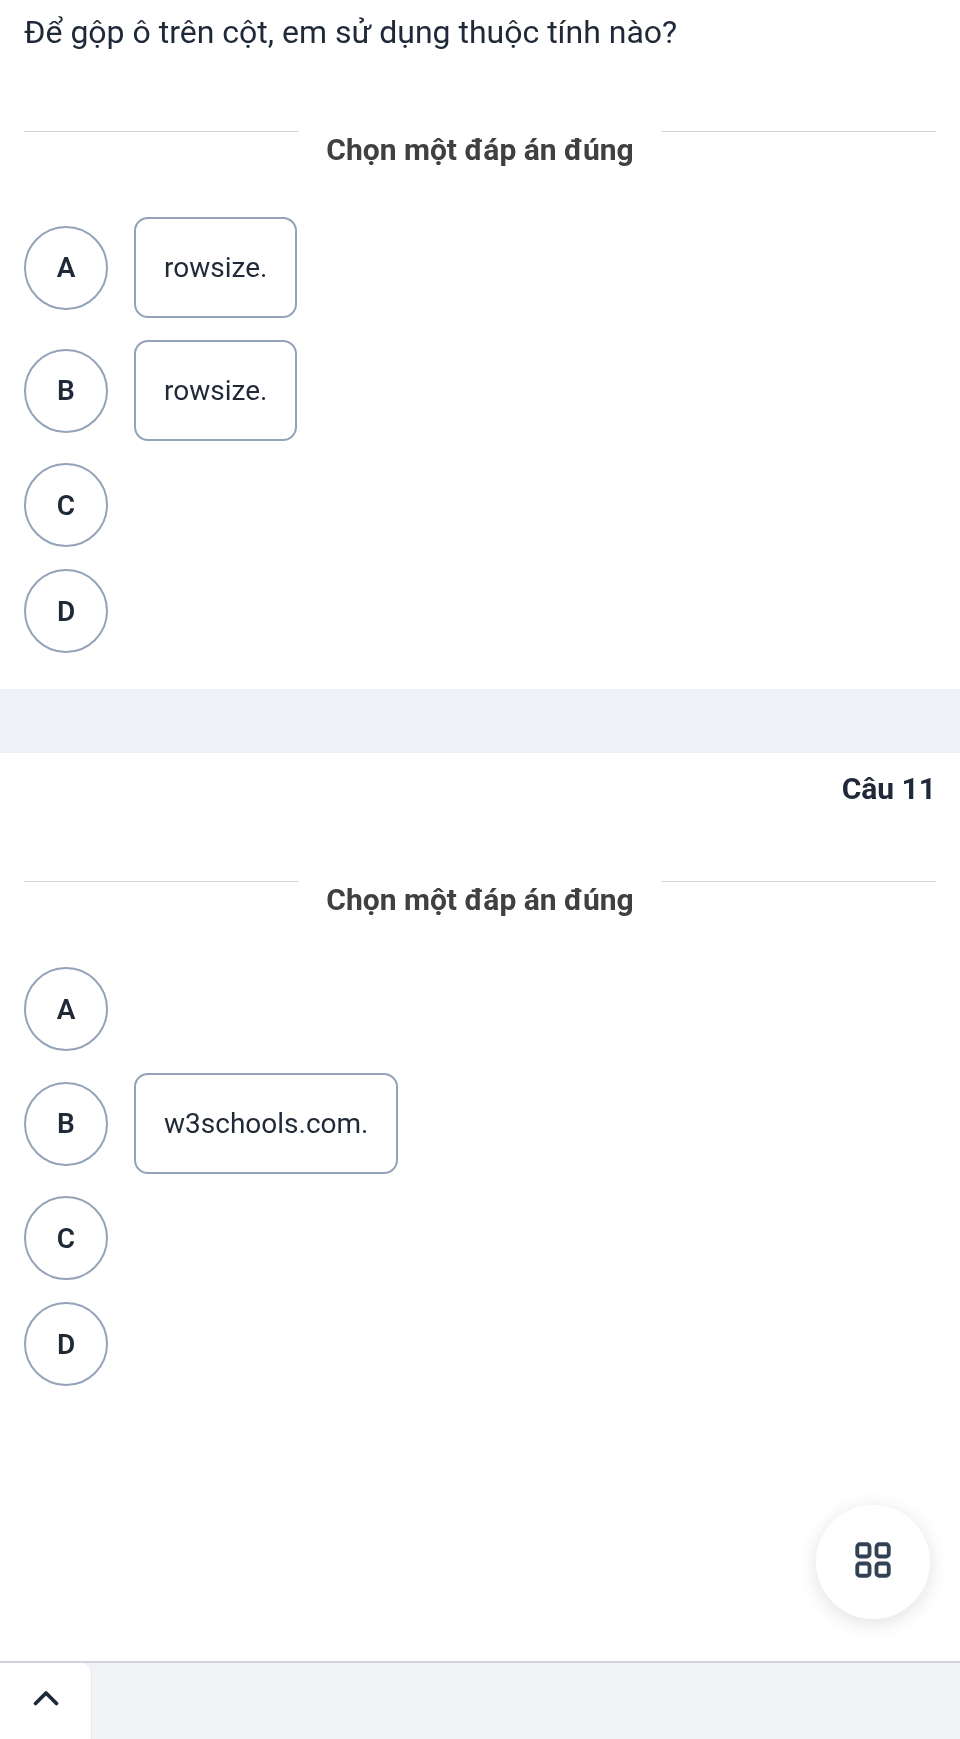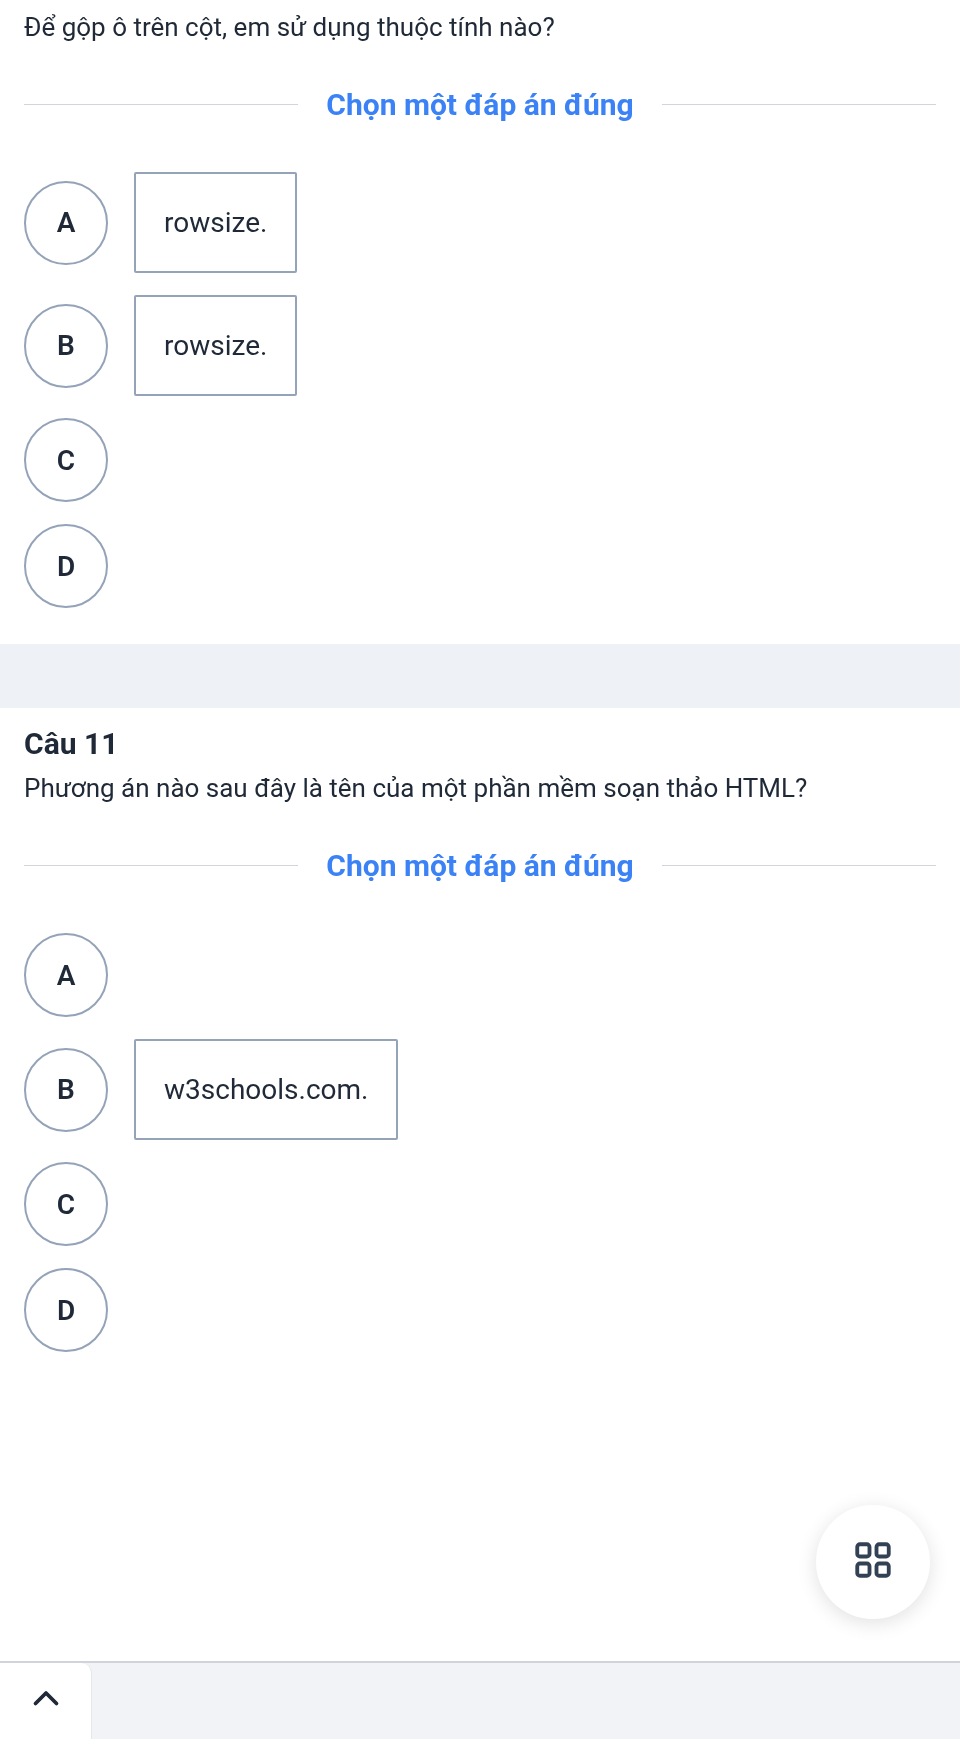--- a/index.html
+++ b/index.html
@@ -11,42 +11,44 @@
   }
   .question-block {
     background: #fff;
     padding: 0 24px;
   }
   .question-title {
     font-size: 30px;
     font-weight: 700;
     color: #1f2937;
     margin-top: 18px;
+    text-align: right;
   }
   .question-text {
-    font-size: 26px;
+    font-size: 32px;
     color: #1f2937;
     margin-top: 8px;
     line-height: 1.5;
   }
   .divider-row {
     display: flex;
     align-items: center;
     margin: 40px 0 50px 0;
   }
   .divider-line {
     flex: 1;
     height: 1px;
     background: #d1d5db;
   }
   .divider-label {
     padding: 0 28px;
     font-size: 30px;
     font-weight: 700;
-    color: #3b82f6;
+    color: #404040;
+    margin-top: 36px;
   }
   .options {
     display: flex;
     flex-direction: column;
     gap: 22px;
     padding-bottom: 36px;
   }
   .option-row {
     display: flex;
     align-items: center;
@@ -61,21 +63,21 @@
     align-items: center;
     justify-content: center;
     font-size: 28px;
     font-weight: 600;
     color: #1f2937;
     flex-shrink: 0;
     background: #fff;
   }
   .option-box {
     border: 2px solid #94a3b8;
-    border-radius: 2px;
+    border-radius: 14px;
     padding: 32px 28px;
     font-size: 28px;
     color: #1f2937;
     background: #fff;
   }
   .gap {
     height: 64px;
     background: #eef2f6;
   }
   .fab {
@@ -147,21 +149,20 @@
     <div class="option-row">
       <div class="option-letter">D</div>
     </div>
   </div>
 </div>
 
 <div class="gap"></div>
 
 <div class="question-block">
   <div class="question-title">Câu 11</div>
-  <div class="question-text">Phương án nào sau đây là tên của một phần mềm soạn thảo HTML?</div>
   <div class="divider-row">
     <div class="divider-line"></div>
     <div class="divider-label">Chọn một đáp án đúng</div>
     <div class="divider-line"></div>
   </div>
   <div class="options">
     <div class="option-row">
       <div class="option-letter">A</div>
     </div>
     <div class="option-row">

